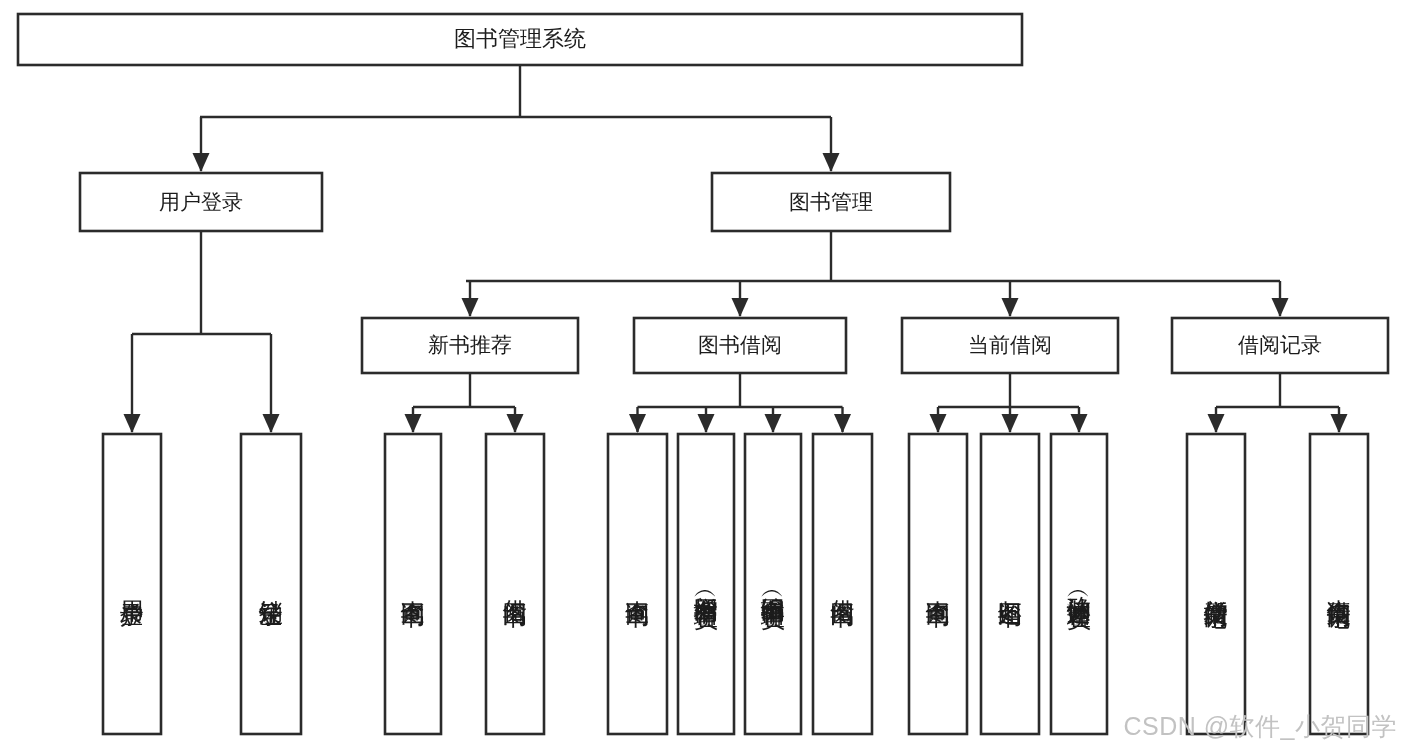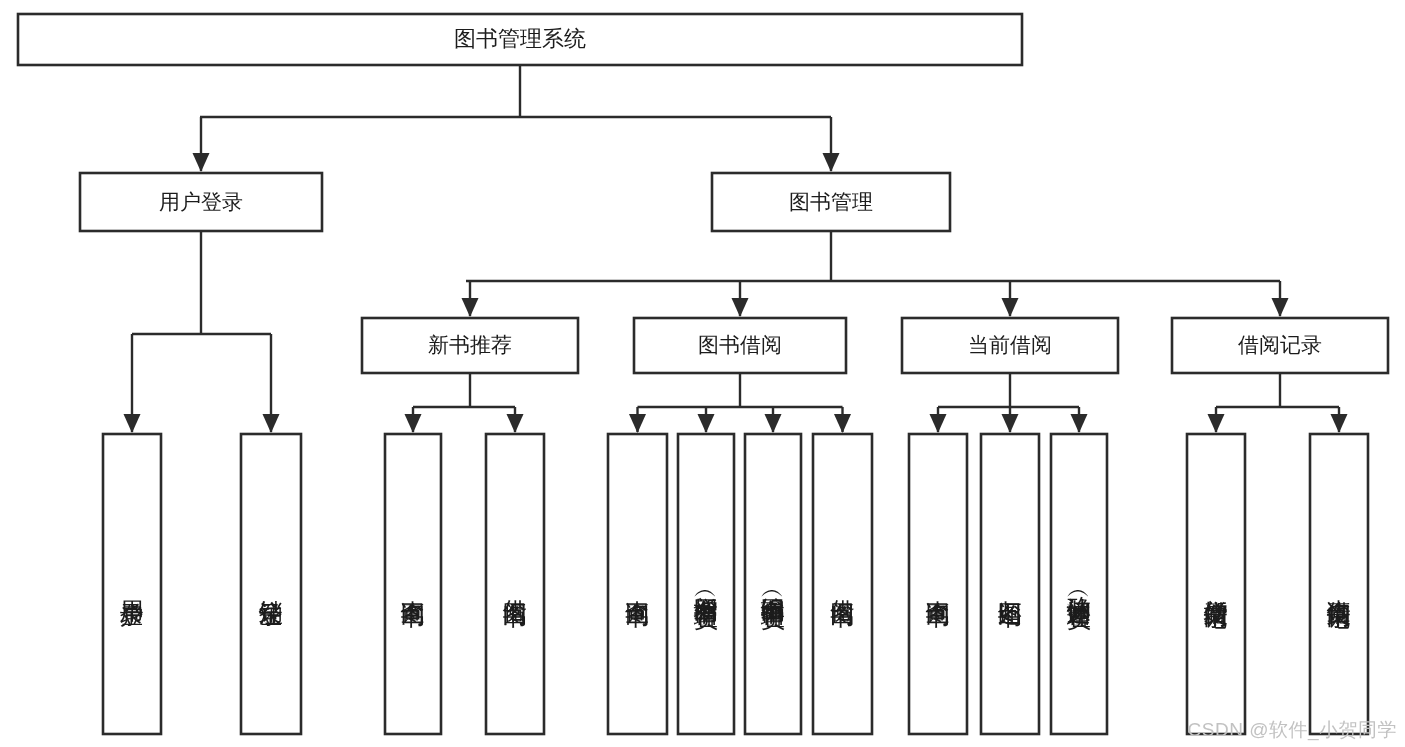--- a/index.html
+++ b/index.html
@@ -61,21 +61,21 @@
     text-align: center;
     white-space: nowrap;
     pointer-events: none;
     user-select: none;
   }
   .watermark {
     position: absolute;
     right: 8px;
     bottom: 4px;
     font-family: "Liberation Sans", "DejaVu Sans", sans-serif;
-    font-size: 19px;
+    font-size: 25px;
     color: #c2c2c2;
     letter-spacing: 0.5px;
     white-space: nowrap;
   }
 </style>
 </head>
 <body>
 
 <div id="diagram-root">
 

